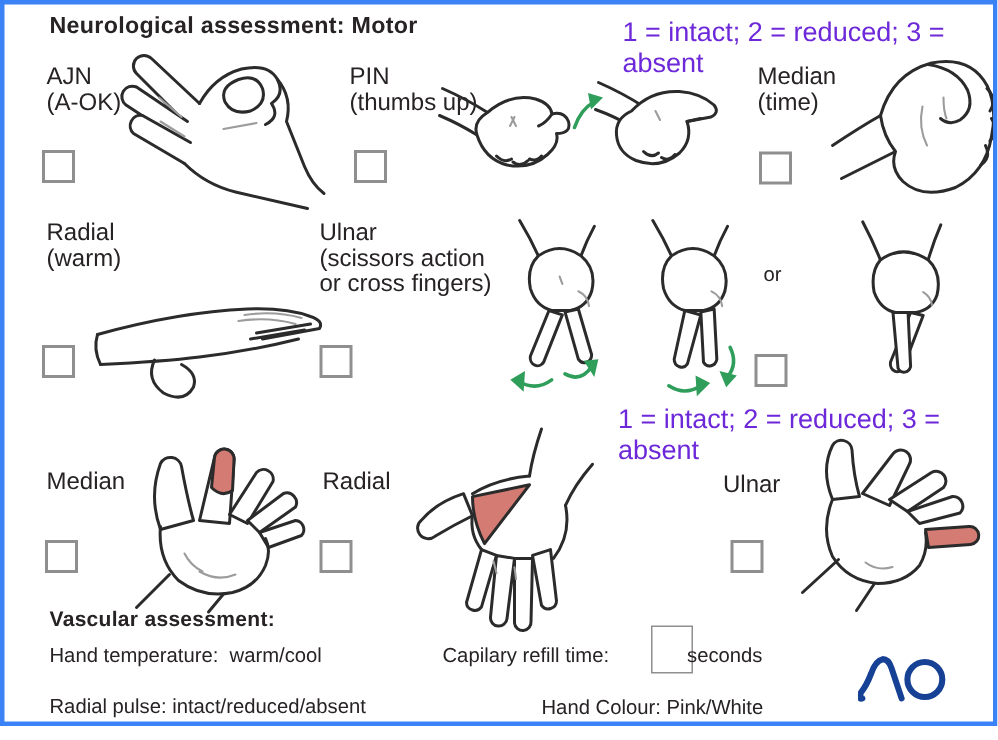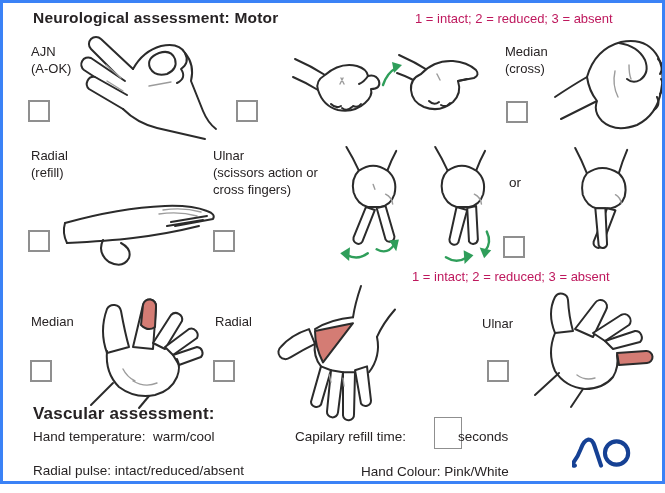--- a/index.html
+++ b/index.html
@@ -1,21 +1,21 @@
 <!DOCTYPE html>
 <html style="--ink: #272324; --accent-green: #2f9e5a; --shade-red: #d47c74; --ao-blue: #164194; --checkbox-border: #8f8f8f;"><head>
 <meta charset="utf-8">
 <style>
   html,body{margin:0;padding:0;background:#fff}
   .sheet{position:relative;width:665px;height:484px;background:#fff;border:3px solid #3b82f6;
          box-sizing:border-box;font-family:"Liberation Sans",sans-serif;color:var(--ink,#272324);overflow:hidden}
   .abs{position:absolute}
   .title{font-weight:bold;font-size:15.5px;letter-spacing:.2px}
-  .legend{font-size:13px;color:#be185d}
-  .lab{font-size:13px;line-height:17px}
+  .legend{font-size:18px;color:#6d28d9}
+  .lab{font-size:16px;line-height:17px}
   .lab span{display:block}
   .narrow span.sub{width:116px}
   .cbx{width:18px;height:18px;border:2px solid #8f8f8f;background:#fff}
   .or{font-size:13.5px;font-weight:normal}
   .vtext{font-size:13.5px;white-space:pre}
   .refill-box{width:28px;height:32px;border:1.5px solid #8f8f8f;background:#fff;box-sizing:border-box}
   svg.art{overflow:visible}
   .art path,.art circle{fill:none;stroke:#2b2b2b;stroke-width:2;stroke-linecap:round;stroke-linejoin:round;vector-effect:non-scaling-stroke}
   .art .fillw{fill:#fff}
   .art .lite{stroke:#9c9c9c;stroke-width:1.4}
@@ -42,20 +42,24 @@
     <path class="fillw" d="M46,50 L12,27 A7,7 0 0 0 5,39 L40,62"></path>
     <path class="fillw" d="M48,64 L16,46 A7,7 0 0 0 10,58 L44,78"></path>
     <path d="M54,38 Q64,20 82,15 Q100,11 106,22 Q111,32 102,38 Q108,47 98,52"></path>
     <path d="M80,22 Q92,18 96,28 Q99,38 88,43 Q76,46 71,37 Q67,27 80,22"></path>
     <path d="M106,22 Q116,34 112,50 L124,80 Q129,92 137,98"></path>
     <path d="M44,78 Q58,92 78,97 L126,108"></path>
     <path class="lite" d="M70,55 L92,51"></path>
     <path class="lite" d="M42,47 L27,34 M44,60 L28,50"></path>
   </svg>
 
+  <div class="abs lab" style="left:230px;top:40px">
+    <span>PIN</span>
+    <span class="sub">(thumbs up)</span>
+  </div>
   <span class="abs cbx" style="left:233px;top:97px"></span>
   <svg class="abs art" style="left:288px;top:42px" width="205" height="100" viewBox="0 0 205 100" preserveAspectRatio="none">
     <path d="M4,14 Q20,21 34,30"></path>
     <path d="M2,32 Q16,38 27,45"></path>
     <path class="fillw" d="M34,30 Q49,17 66,21 Q76,24 77,31 Q85,29 88,36 Q90,44 80,44 Q82,51 74,58 Q63,68 47,65 Q32,61 27,45 Q24,36 34,30 Z"></path>
     <path class="lite" d="M50,33 l3,6 m-1,-6 l-3,6"></path>
     <path d="M77,31 Q73,37 68,39"></path>
     <path d="M40,59 q5,5 10,2 M51,63 q5,4 10,-1 M62,61 q5,2 8,-2"></path>
     <g>
       <path class="grn" d="M92,40 Q96,28 105,23"></path>
@@ -64,35 +68,35 @@
     <path d="M108,10 Q124,17 138,26"></path>
     <path d="M106,28 Q120,33 131,40"></path>
     <path class="fillw" d="M130,29 Q143,15 162,16 Q176,17 185,25 Q189,30 183,33 L167,36 Q171,48 162,57 Q149,68 133,62 Q121,57 120,45 Q119,34 130,29 Z"></path>
     <path class="lite" d="M146,29 l3,6"></path>
     <path d="M167,36 L176,34"></path>
     <path d="M138,56 q5,5 10,1 M150,60 q5,3 9,-2"></path>
   </svg>
 
   <div class="abs lab" style="left:502px;top:40px">
     <span>Median</span>
-    <span class="sub">(cross)</span>
+    <span class="sub">(time)</span>
   </div>
   <span class="abs cbx" style="left:503px;top:98px"></span>
   <svg class="abs art" style="left:550px;top:30px" width="114" height="110" viewBox="0 0 114 110" preserveAspectRatio="none">
     <path d="M2,64 Q20,52 34,44"></path>
     <path d="M8,86 Q28,76 44,68"></path>
     <path class="fillw" d="M34,44 Q42,16 68,9 Q94,4 105,24 Q112,38 108,58 Q104,82 84,92 Q62,100 49,88 Q40,79 44,68 Q36,58 34,44 Z"></path>
     <path d="M66,10 Q85,13 92,27 Q97,40 87,47 Q80,51 74,46"></path>
     <path d="M105,26 q7,7 2,15 M108,46 q5,8 -1,15 M104,64 q4,8 -3,13"></path>
     <path class="lite" d="M62,38 q-3,14 3,26 M76,32 q0,9 2,14"></path>
   </svg>
 
   <div class="abs lab" style="left:28px;top:144px">
     <span>Radial</span>
-    <span class="sub">(refill)</span>
+    <span class="sub">(warm)</span>
   </div>
   <span class="abs cbx" style="left:25px;top:227px"></span>
   <svg class="abs art" style="left:56px;top:182px" width="160" height="90" viewBox="0 0 160 90" preserveAspectRatio="none">
     <path d="M6,38 Q60,23 106,21 Q132,20 148,26 Q157,29 154,34 L116,41"></path>
     <path class="lite" d="M104,25 Q124,22 142,27 M100,29 Q120,26 138,31"></path>
     <path d="M148,31 L112,37 M144,35 L108,41"></path>
     <path d="M8,58 Q50,56 74,53 Q108,49 140,41"></path>
     <path d="M44,55 Q38,68 50,77 Q64,84 70,73 Q73,64 62,58"></path>
     <path d="M6,38 Q3,48 8,58"></path>
   </svg>
@@ -182,21 +186,21 @@
     <path class="fillw" d="M56,42 L76,16 A6.5,6.5 0 0 1 87,23 L74,50 Z"></path>
     <path class="fillw" d="M74,46 L102,28 A6.5,6.5 0 0 1 110,38 L86,54 Z"></path>
     <path class="fillw" d="M86,54 L116,44 A6.5,6.5 0 0 1 121,55 L94,62 Z"></path>
     <path class="red" d="M98,66 L127,64 A6,6 0 0 1 128,76 L100,78 Z"></path>
     <path d="M36,46 Q28,66 36,84 Q46,100 66,102 Q84,102 94,90 Q100,80 98,68"></path>
     <path d="M40,86 L16,108"></path>
     <path d="M64,102 L52,120"></path>
     <path class="lite" d="M58,88 q8,6 18,3"></path>
   </svg>
 
-  <div class="abs title" style="left:30px;top:401px;font-size:17px">Vascular assessment:</div>
+  <div class="abs title" style="left:30px;top:401px;font-size:14px">Vascular assessment:</div>
   <div class="abs vtext" style="left:292px;top:426px">Capilary refill time:</div>
   <div class="abs vtext" style="left:30px;top:426px">Hand temperature:  warm/cool</div>
   <span class="abs refill-box" style="left:431px;top:414px"></span>
   <div class="abs vtext" style="left:455px;top:426px">seconds</div>
   <div class="abs vtext" style="left:358px;top:461px">Hand Colour: Pink/White</div>
   <div class="abs vtext" style="left:30px;top:460px">Radial pulse: intact/reduced/absent</div>
 
   <svg class="abs ao" style="left:569px;top:432px" width="62" height="36" viewBox="0 0 64 36">
     <path d="M3,31 Q0,32 2,27 Q6,22 9,14 Q12,5 17,4 Q21,4 23,10 L30,31"></path>
     <circle cx="46" cy="18" r="12"></circle>

